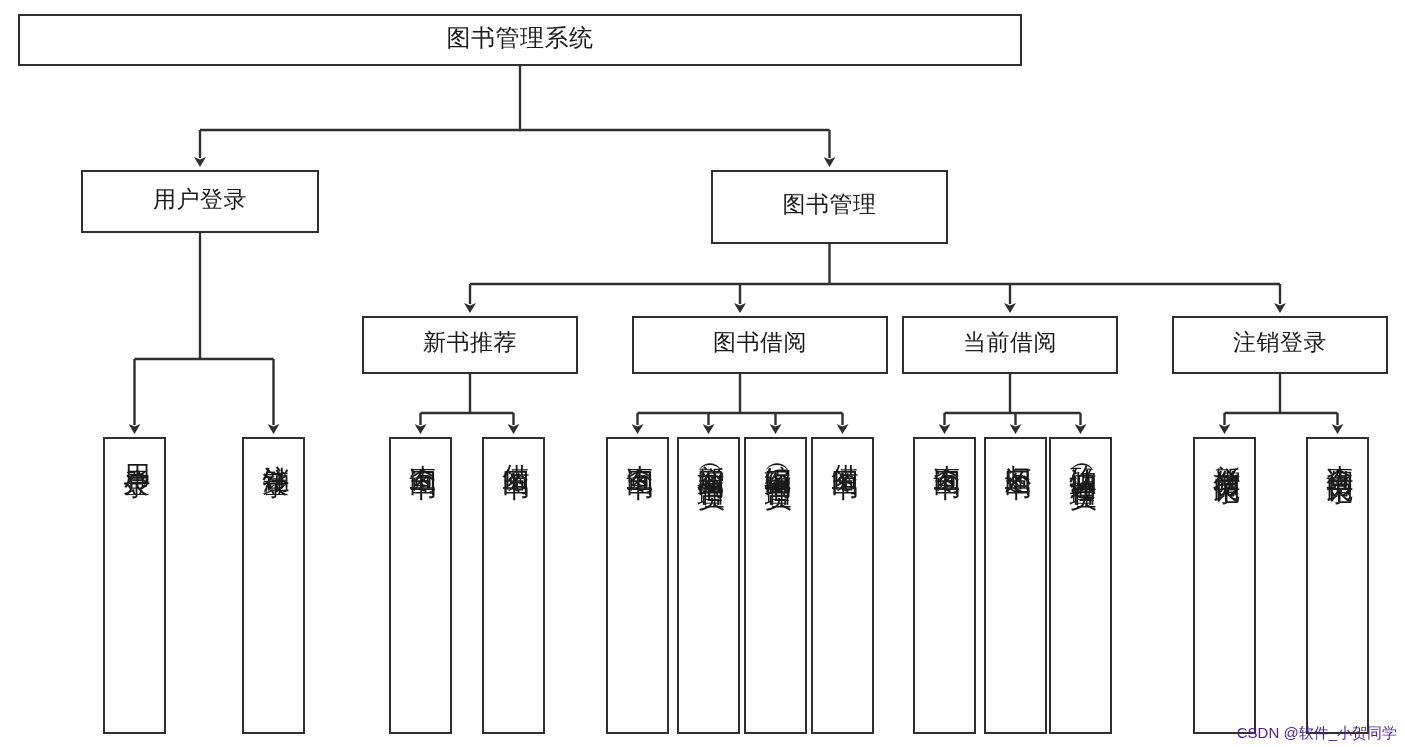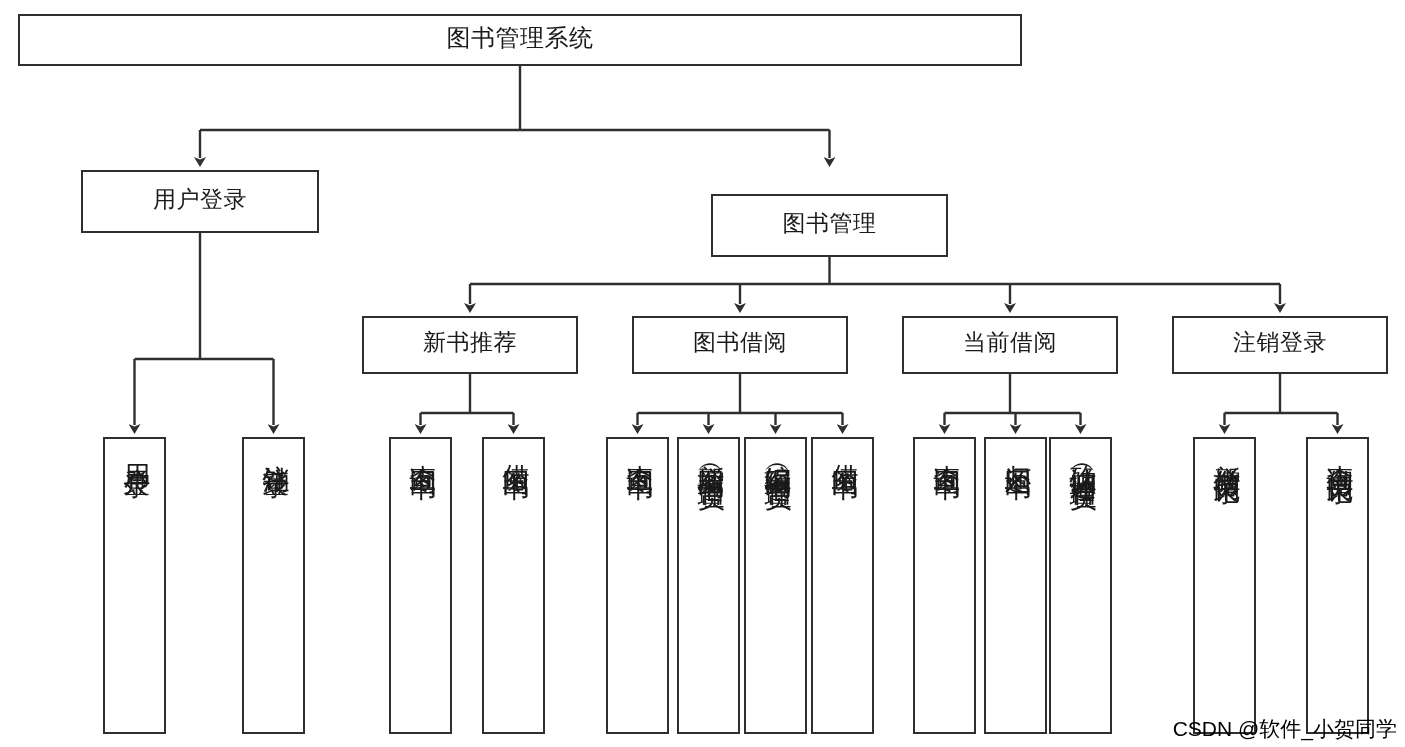--- a/index.html
+++ b/index.html
@@ -60,22 +60,22 @@
     text-orientation: upright;
     font-size: 27px;
     line-height: 1.0;
     letter-spacing: 3px;
     white-space: nowrap;
   }
   #watermark {
     position: absolute;
     right: 8px;
     bottom: 4px;
-    font-size: 21px;
-    color: #000000;
+    font-size: 15px;
+    color: #4c1d95;
     white-space: nowrap;
     user-select: none;
   }
 </style>
 </head>
 <body>
 
 <div id="canvas">
   <svg id="wires" viewBox="0 0 1405 747">
     <defs>
@@ -119,27 +119,27 @@
         <path d="M1337.5,413 L1337.5,425" marker-end="url(#arrow)"></path>
       </g>
   </svg>
   <div id="nodes">
       <div class="node h root" style="left: 18px; top: 14px; width: 1004px; height: 52px;">
         <span class="lbl">图书管理系统</span>
       </div>
       <div class="node h" style="left: 81px; top: 170px; width: 238px; height: 63px;">
         <span class="lbl">用户登录</span>
       </div>
-      <div class="node h" style="left: 711px; top: 170px; width: 237px; height: 63px; margin-top: 24px;">
+      <div class="node h" style="left: 711px; top: 170px; width: 237px; height: 74px;">
         <span class="lbl">图书管理</span>
       </div>
       <div class="node h" style="left: 362px; top: 316px; width: 216px; height: 58px; justify-content: center;">
         <span class="lbl">新书推荐</span>
       </div>
-      <div class="node h" style="left: 632px; top: 316px; width: 216px; height: 58px;">
+      <div class="node h" style="left: 632px; top: 316px; width: 256px; height: 58px;">
         <span class="lbl">图书借阅</span>
       </div>
       <div class="node h" style="left: 902px; top: 316px; width: 216px; height: 58px;">
         <span class="lbl">当前借阅</span>
       </div>
       <div class="node h" style="left: 1172px; top: 316px; width: 216px; height: 58px;">
         <span class="lbl">注销登录</span>
       </div>
       <div class="node v" style="left: 103px; top: 437px; width: 63px; height: 297px;">
         <span class="lbl">用户登录</span>

